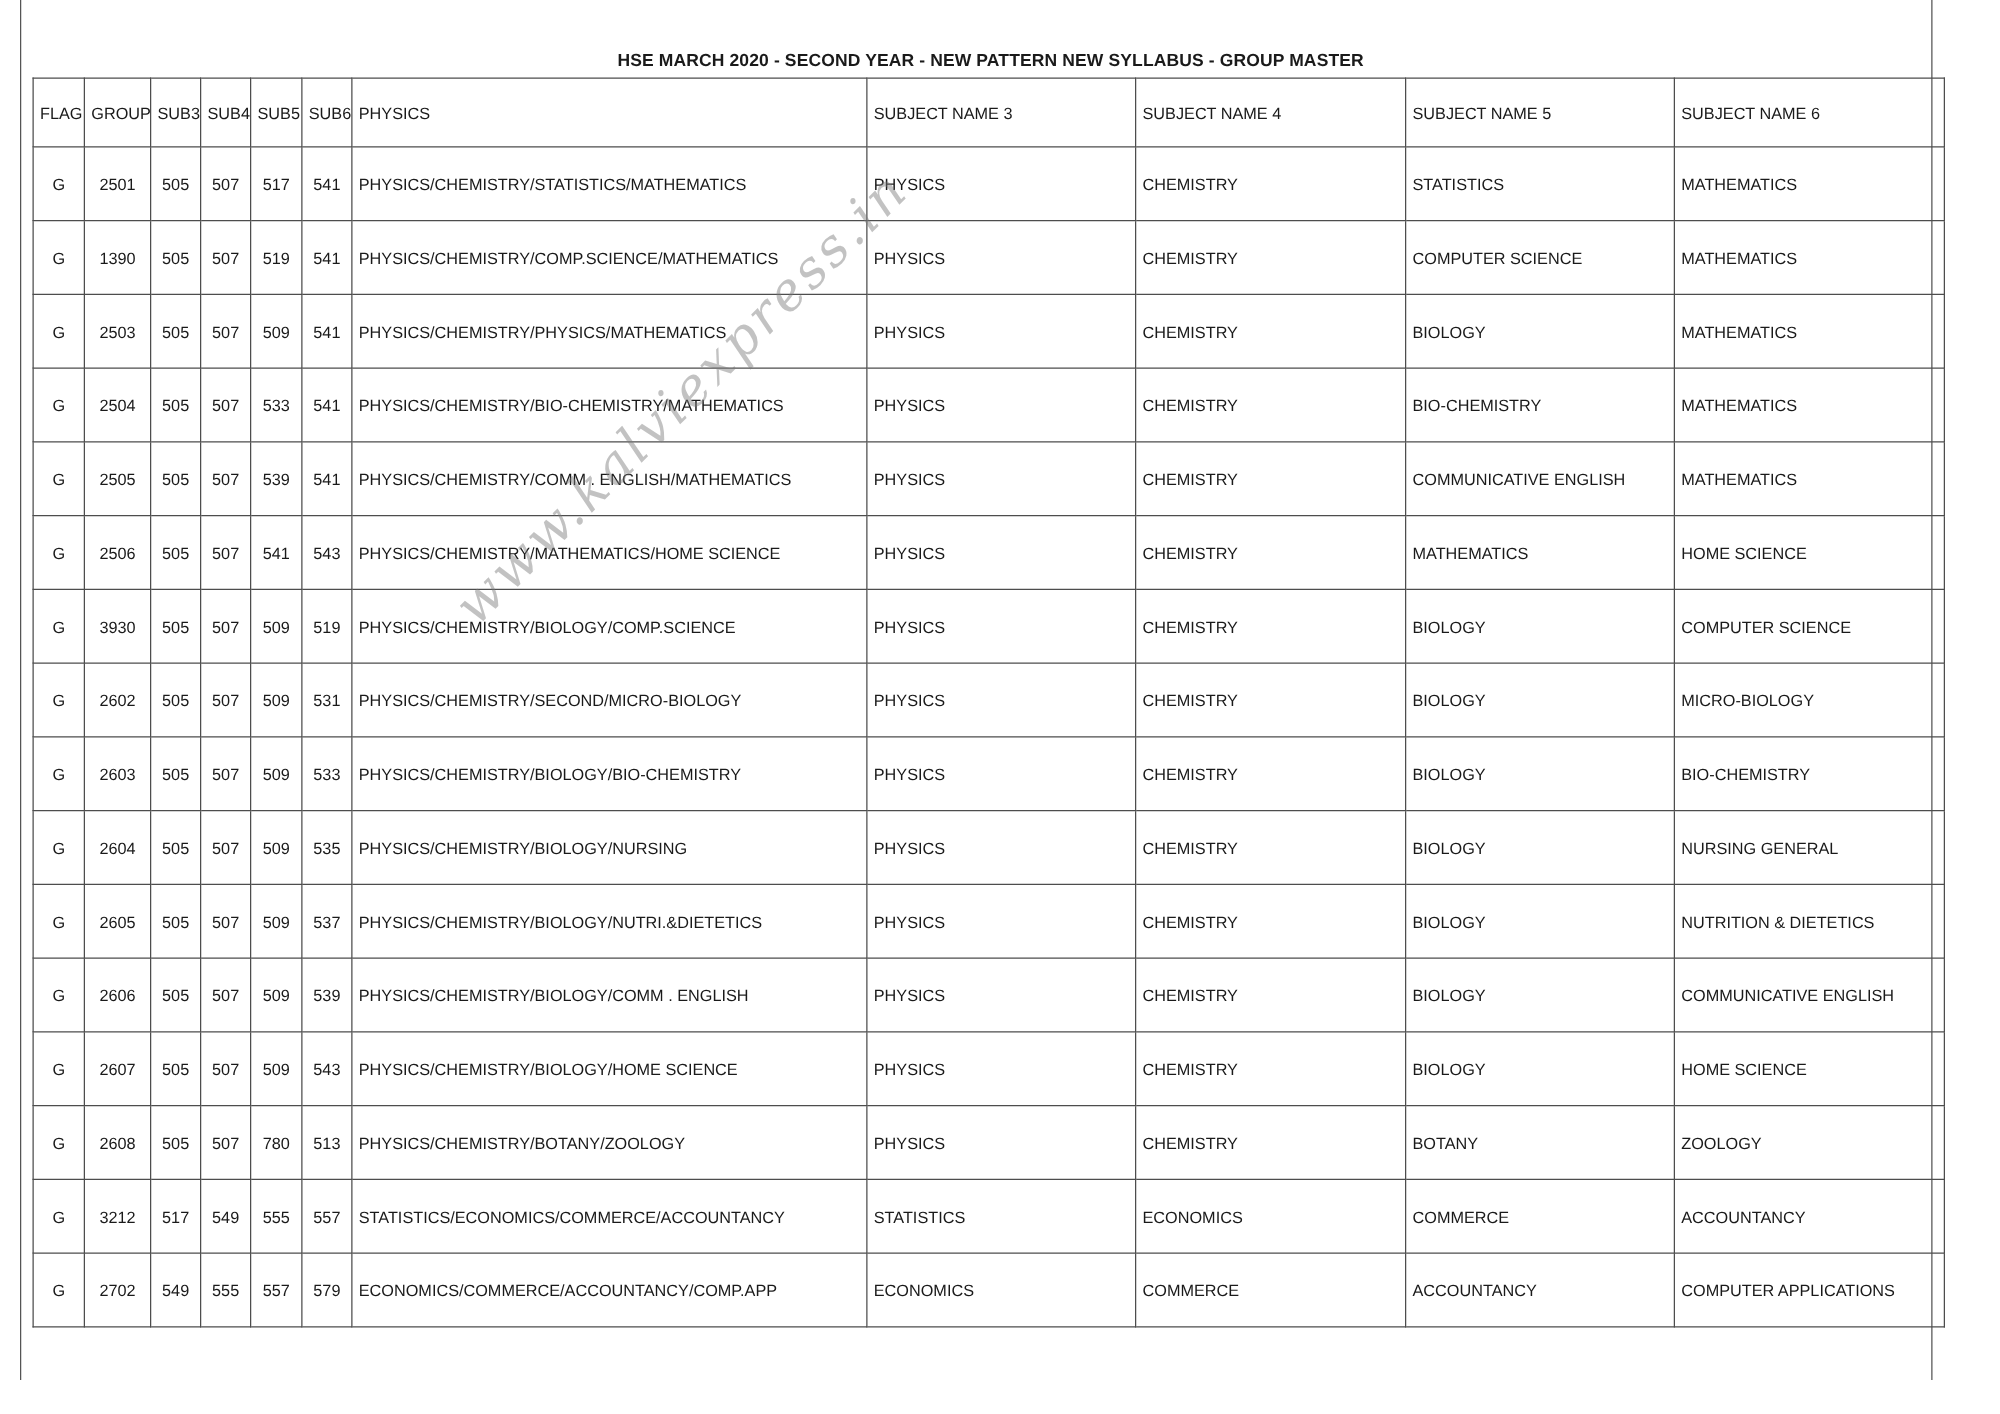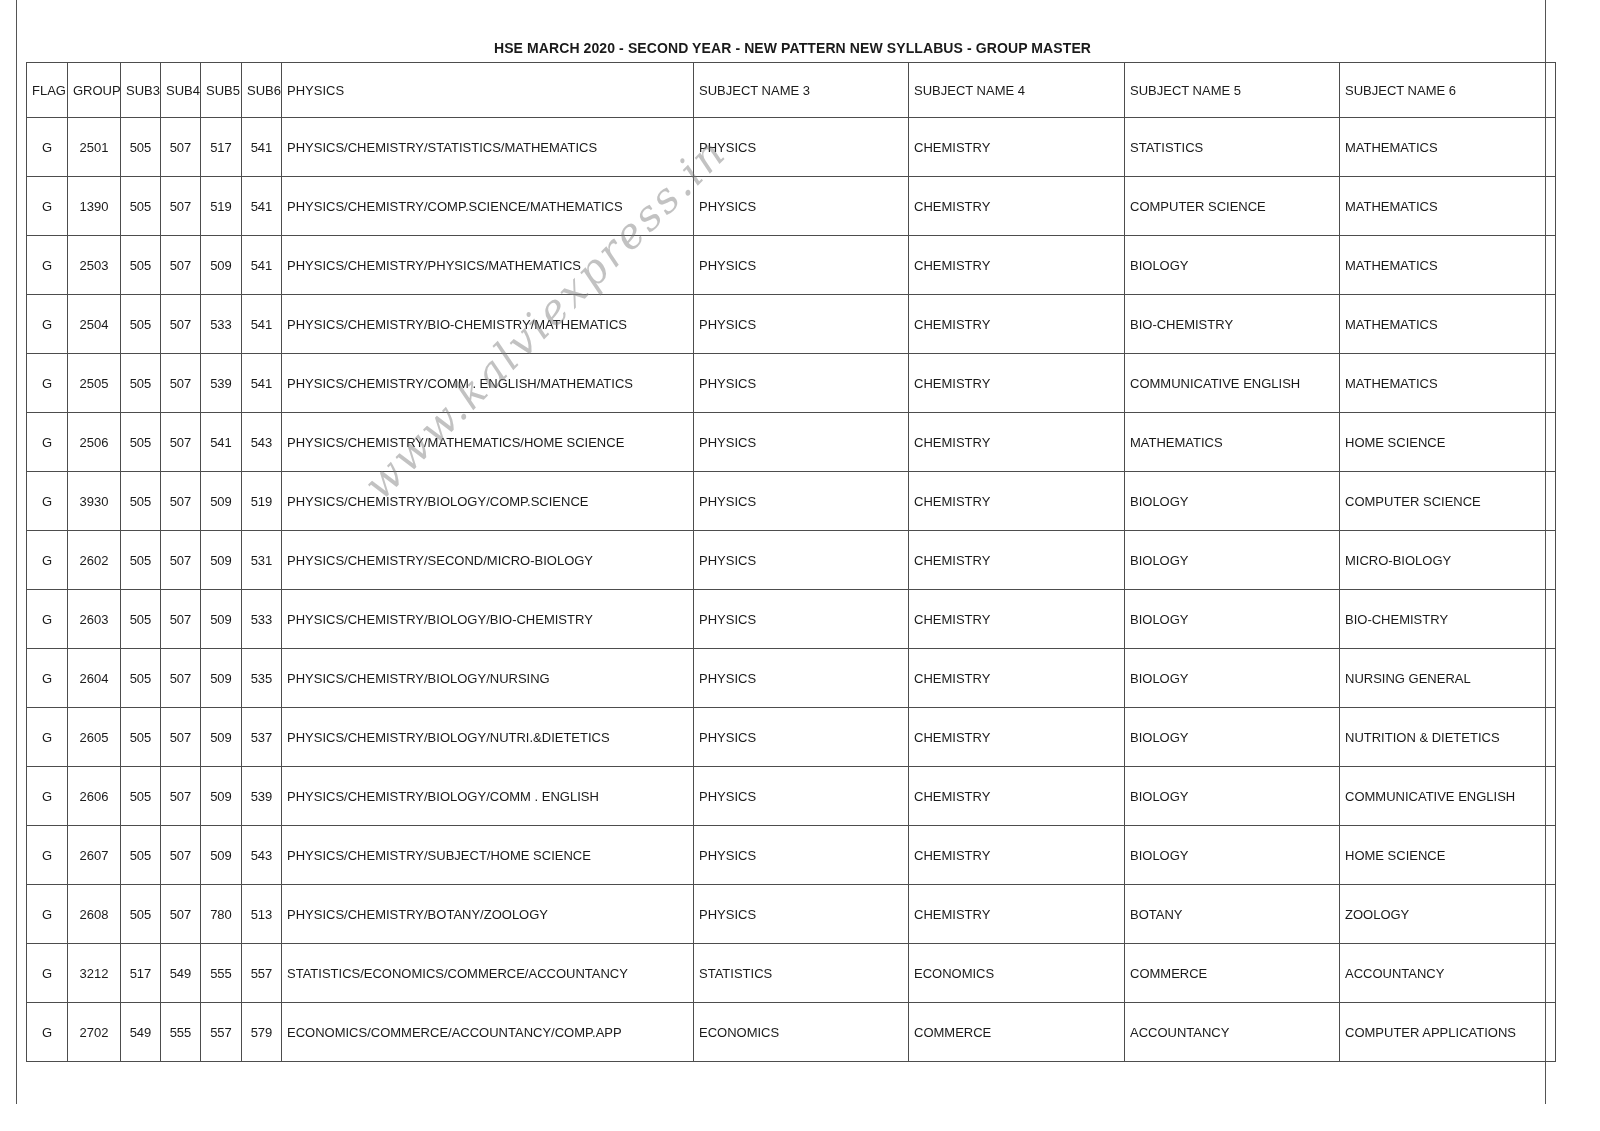--- a/index.html
+++ b/index.html
@@ -266,21 +266,21 @@
         <td class="l">BIOLOGY</td>
         <td class="l">COMMUNICATIVE ENGLISH</td>
       </tr>
       <tr>
         <td class="c">G</td>
         <td class="c">2607</td>
         <td class="c">505</td>
         <td class="c">507</td>
         <td class="c">509</td>
         <td class="c">543</td>
-        <td class="l">PHYSICS/CHEMISTRY/SUBJECT/HOME SCIENCE</td>
+        <td class="l">PHYSICS/CHEMISTRY/BIOLOGY/HOME SCIENCE</td>
         <td class="l">PHYSICS</td>
         <td class="l">CHEMISTRY</td>
         <td class="l">BIOLOGY</td>
         <td class="l">HOME SCIENCE</td>
       </tr>
       <tr>
         <td class="c">G</td>
         <td class="c">2608</td>
         <td class="c">505</td>
         <td class="c">507</td>

